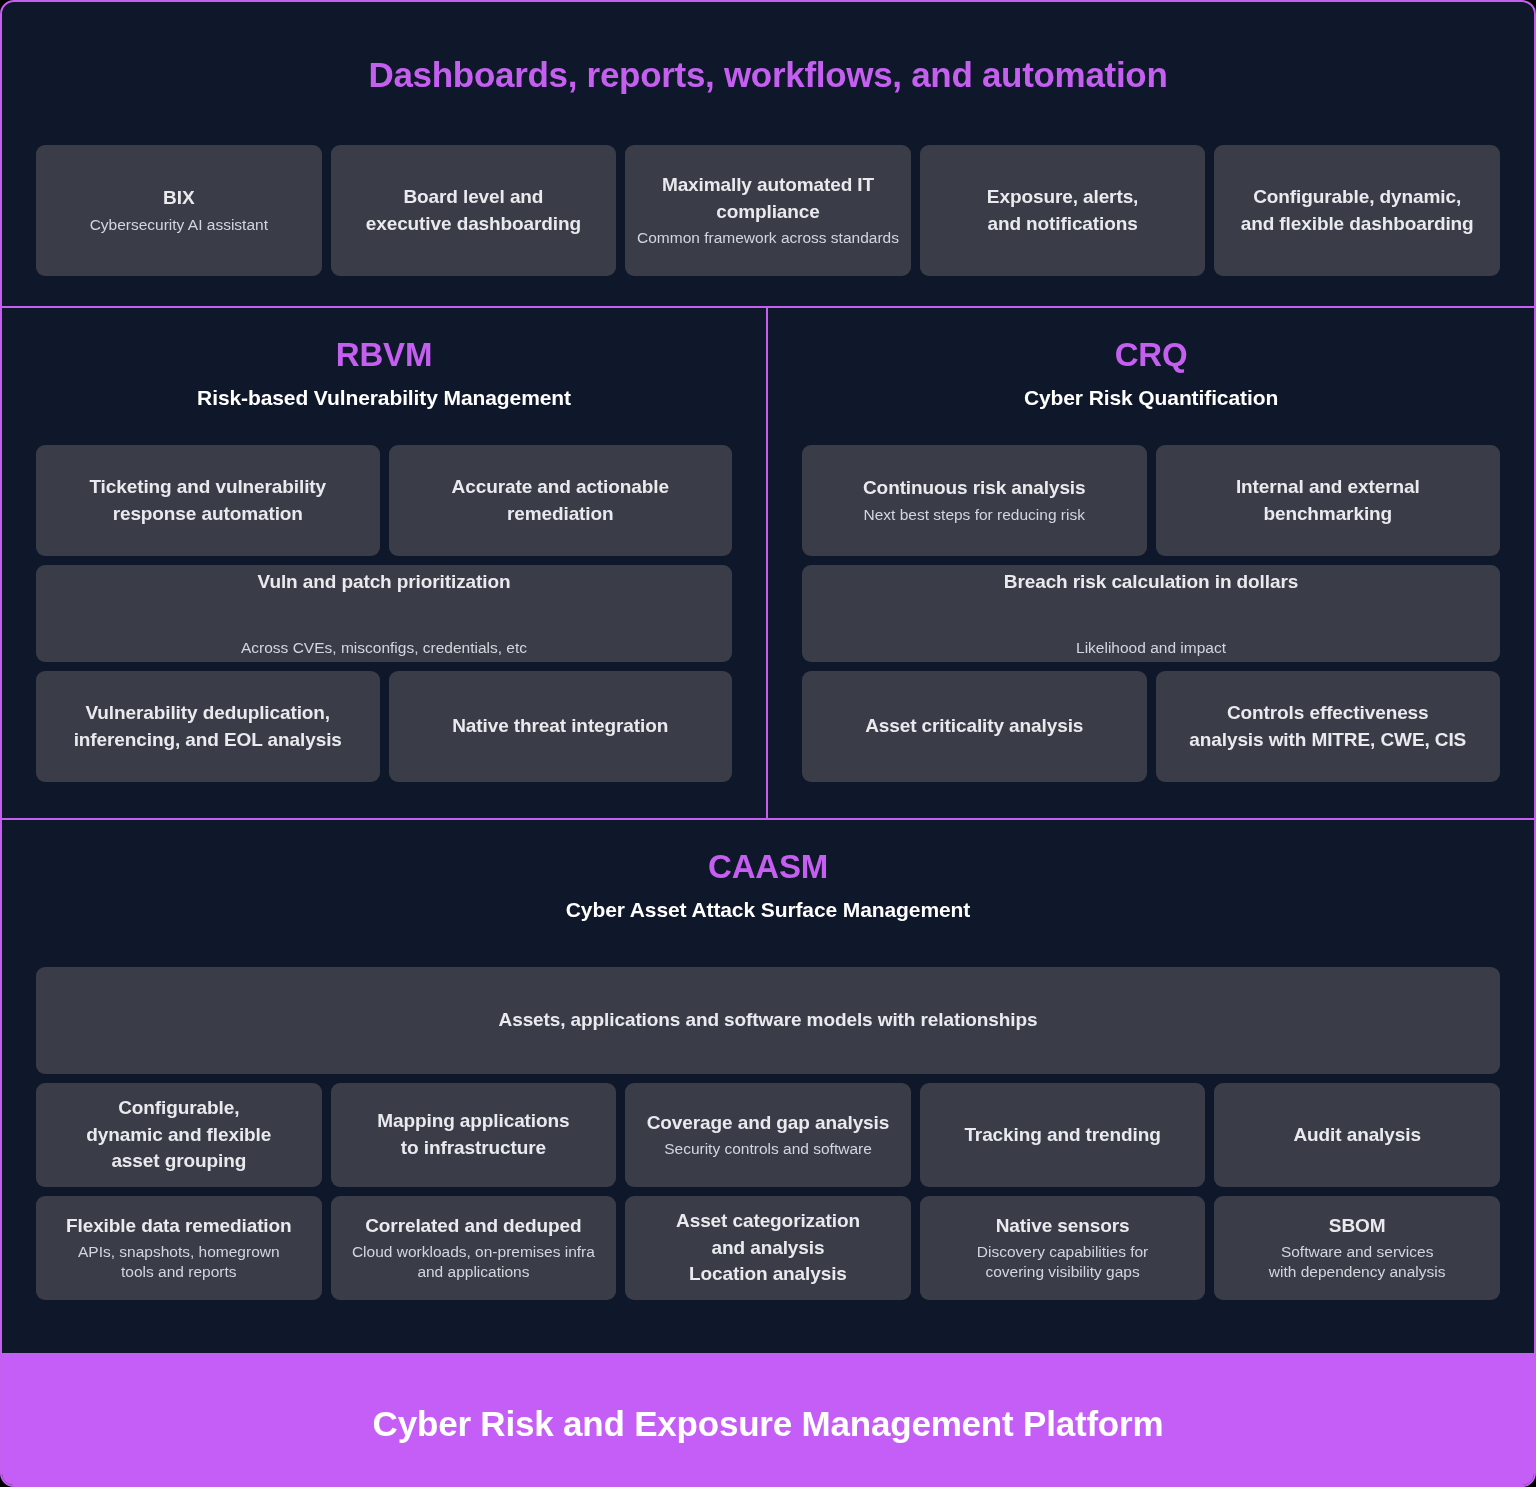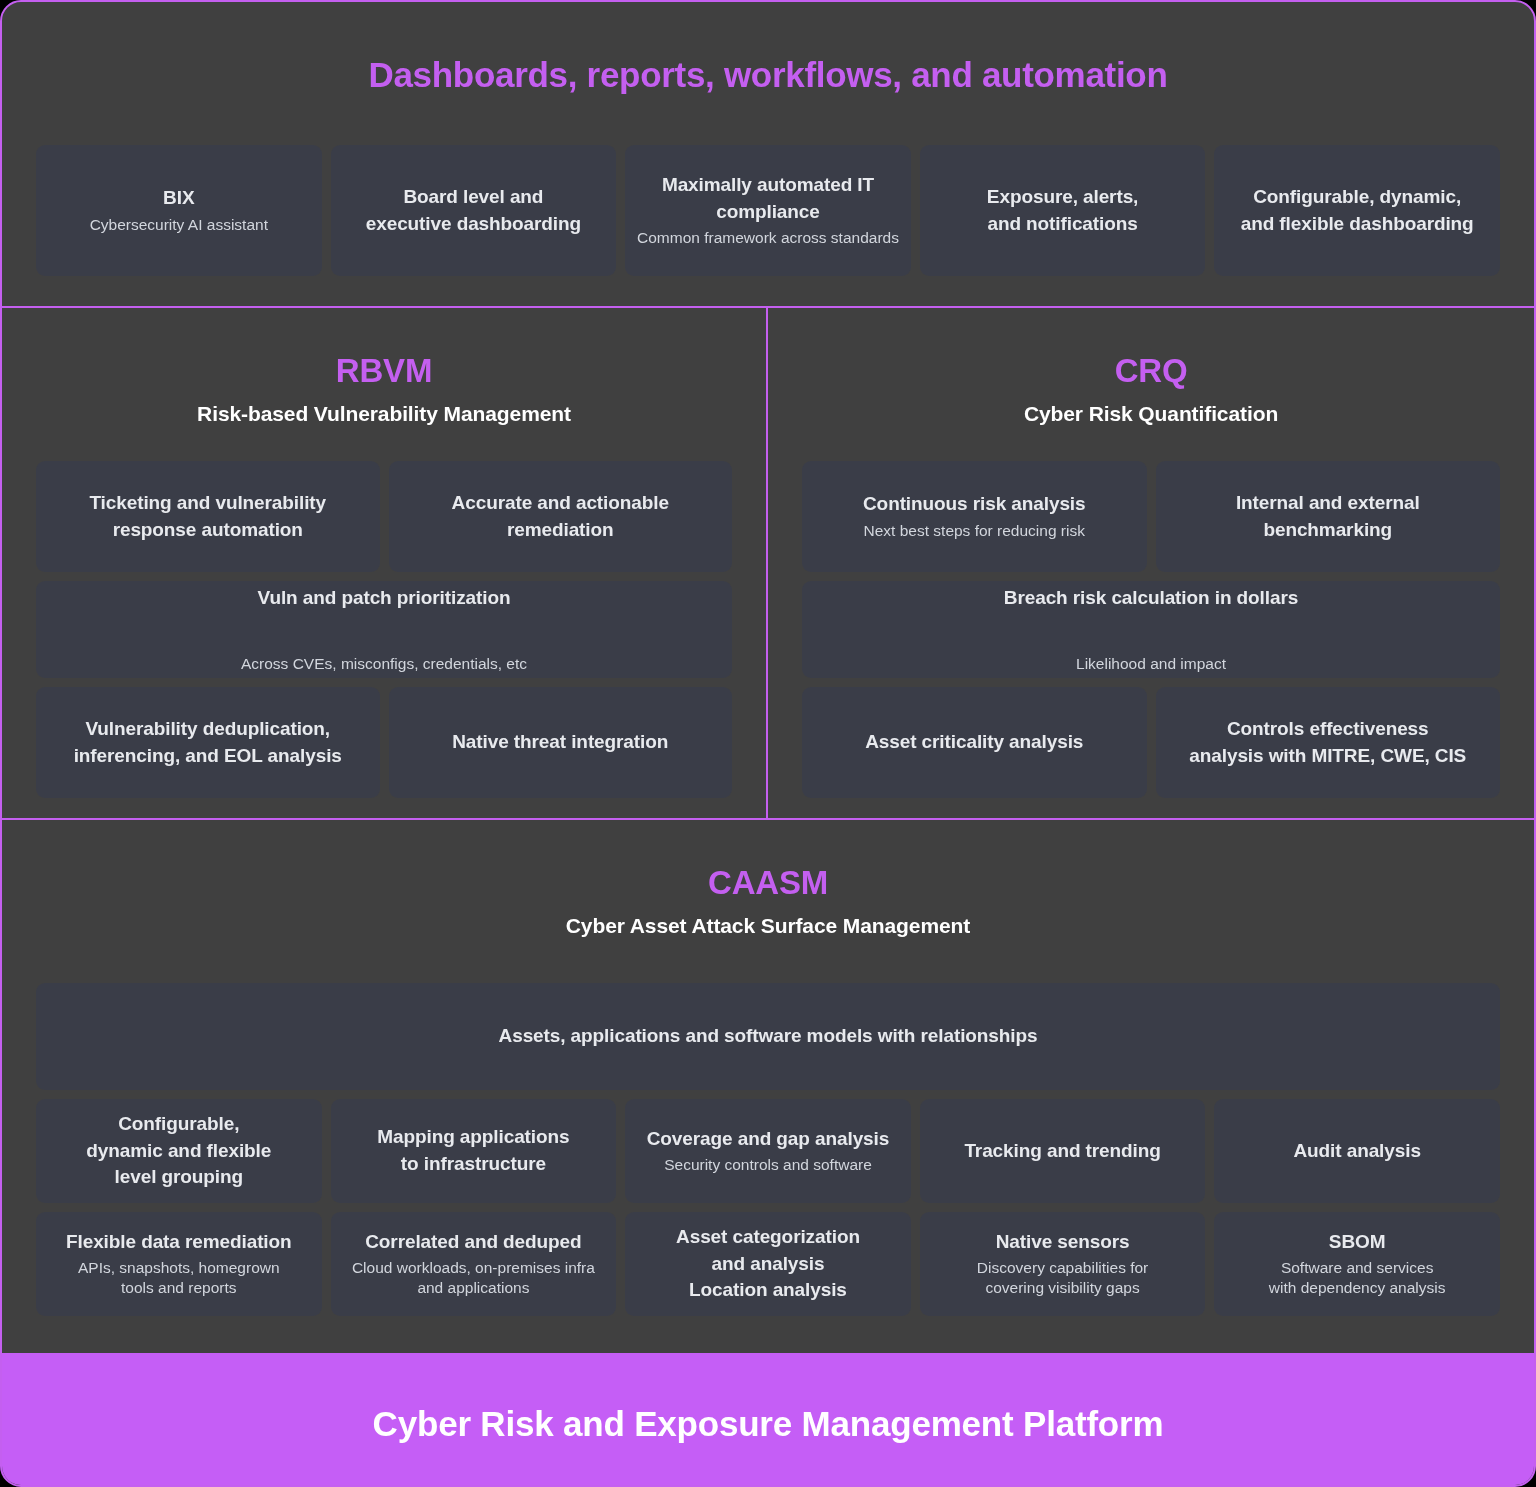--- a/index.html
+++ b/index.html
@@ -6,23 +6,23 @@
   html, body {
     width: 1536px;
     height: 1487px;
     background: #000000;
     font-family: "Liberation Sans", sans-serif;
   }
   .frame {
     position: relative;
     width: 1536px;
     height: 1487px;
-    background: #404040;
+    background: #0f172a;
     border: 2px solid #c45ff0;
-    border-radius: 21px;
+    border-radius: 14px;
     overflow: hidden;
   }
 
   
   .card {
     background: #3a3d48;
     border-radius: 9px;
     display: flex;
     flex-direction: column;
     align-items: center;
@@ -79,21 +79,21 @@
     padding: 0 34px;
     position: relative;
   }
   .col-left { border-right: 2px solid #c45ff0; }
 
   .sec-abbr {
     color: #c45ff0;
     font-weight: bold;
     font-size: 33px;
     text-align: center;
-    padding-top: 44px;
+    padding-top: 28px;
     letter-spacing: -0.2px;
   }
   .sec-full {
     color: #ffffff;
     font-weight: bold;
     font-size: 21px;
     text-align: center;
     margin-top: 12px;
     letter-spacing: -0.1px;
   }
@@ -253,21 +253,21 @@
     <div class="sec-full">Cyber Asset Attack Surface Management</div>
 
     <div class="card wide-card">
       <div class="card-title multiline">Assets, applications and software models with relationships</div>
     </div>
 
     <div class="row5 r1">
       <div class="card">
         <div class="card-title multiline">Configurable,
 dynamic and flexible
-level grouping</div>
+asset grouping</div>
       </div>
       <div class="card">
         <div class="card-title multiline">Mapping applications
 to infrastructure</div>
       </div>
       <div class="card">
         <div class="card-title multiline">Coverage and gap analysis</div>
         <div class="card-sub multiline tight">Security controls and software</div>
       </div>
       <div class="card">

